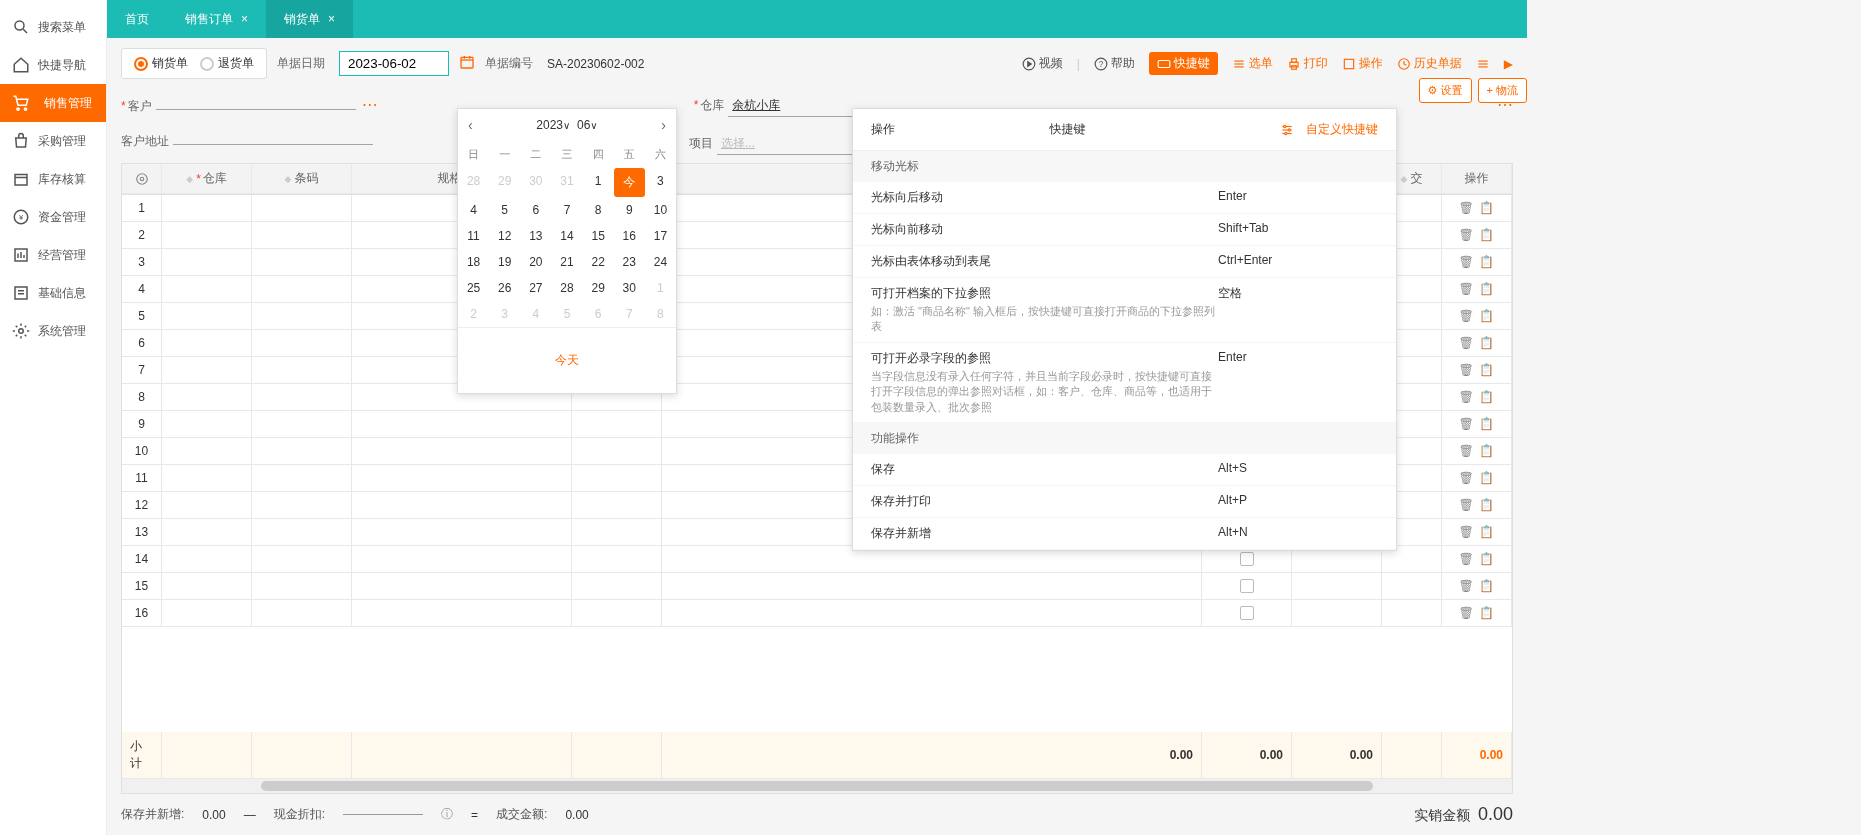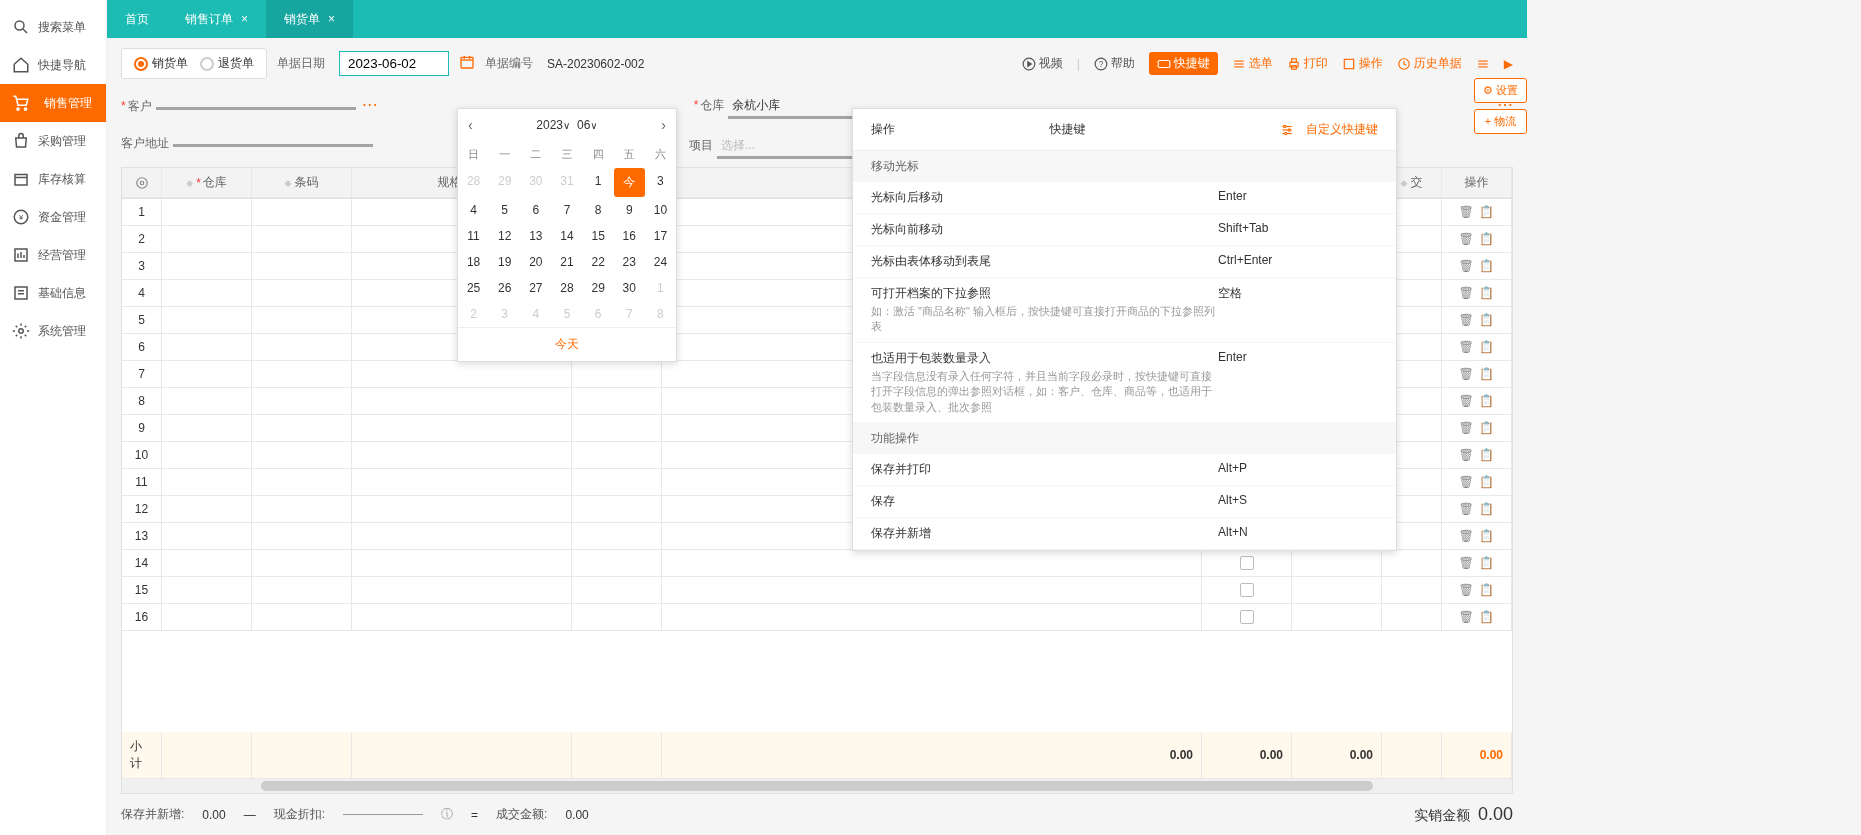--- a/index.html
+++ b/index.html
@@ -31,39 +31,39 @@
 .radio-circle { width: 14px; height: 14px; border: 2px solid #ff6a00; border-radius: 50%; display: inline-flex; align-items: center; justify-content: center; }
 .radio-circle.checked::after { content: ""; width: 6px; height: 6px; background: #ff6a00; border-radius: 50%; }
 .radio-circle.unchecked { border-color: #ccc; }
 .field-label { color: #666; margin-right: 4px; }
 .date-input { border: 1px solid #1cbbb4; padding: 4px 8px; width: 110px; }
 .cal-icon { color: #ff6a00; }
 .doc-no { color: #333; }
 .toolbar { margin-left: auto; display: flex; align-items: center; gap: 14px; }
 .tb-btn { display: flex; align-items: center; gap: 3px; color: #555; cursor: pointer; }
 .tb-btn.hot { background: #ff6a00; color: #fff; padding: 3px 8px; border-radius: 3px; }
-.right-btns { display: flex; flex-direction: column; gap: 6px; position: absolute; right: 0; top: 40px; justify-content: center; }
+.right-btns { display: flex; flex-direction: row; gap: 6px; position: absolute; right: 0; top: 40px; justify-content: center; }
 .right-btn { border: 1px solid #ff6a00; color: #ff6a00; padding: 4px 8px; border-radius: 3px; background: #fff; font-size: 11px; }
 
 
 .form-row { display: flex; gap: 36px; padding: 8px 0; }
 .form-row .field-label .req { color: #ff3b30; margin-right: 2px; }
-.field-val { border-bottom: 3px solid #a3a3a3; min-width: 200px; padding: 2px 4px; display: inline-block; }
+.field-val { border-bottom: 1px solid #a3a3a3; min-width: 200px; padding: 2px 4px; display: inline-block; text-decoration: underline; }
 .more-icon { color: #ff6a00; font-size: 16px; margin-left: 6px; cursor: pointer; }
 
 
 .calendar { position: absolute; left: 350px; top: 70px; width: 220px; background: #fff; border: 1px solid #ddd; box-shadow: 0 2px 8px rgba(0,0,0,.15); z-index: 100; }
 .cal-hdr { display: flex; align-items: center; justify-content: space-between; padding: 8px 10px; }
 .cal-nav { cursor: pointer; font-size: 14px; color: #666; }
 .cal-grid { display: grid; grid-template-columns: repeat(7, 1fr); text-align: center; }
 .cal-dow { padding: 6px 0; color: #888; font-size: 11px; }
 .cal-day { padding: 6px 0; font-size: 12px; cursor: pointer; }
 .cal-day.muted { color: #ccc; }
 .cal-day.today { background: #ff6a00; color: #fff; border-radius: 3px; }
-.cal-foot { text-align: center; padding: 8px; color: #ff6a00; cursor: pointer; border-top: 1px solid #eee; }
+.cal-foot { text-align: center; padding: 24px; color: #ff6a00; cursor: pointer; border-top: 1px solid #eee; }
 
 
 .shortcuts { position: absolute; left: 745px; top: 70px; width: 545px; background: #fff; border: 1px solid #ddd; box-shadow: 0 2px 8px rgba(0,0,0,.15); z-index: 100; max-height: 455px; overflow: auto; }
 .sc-hdr { display: flex; justify-content: space-between; padding: 12px 18px; border-bottom: 1px solid #eee; align-items: center; }
 .sc-custom { color: #ff6a00; display: flex; align-items: center; gap: 12px; }
 .sc-section { background: #f7f7f7; padding: 7px 18px; color: #666; }
 .sc-row { display: flex; padding: 7px 18px; border-bottom: 1px solid #f5f5f5; }
 .sc-op { flex: 1; }
 .sc-op .sub { color: #999; font-size: 11px; margin-top: 2px; line-height: 1.4; }
 .sc-key { width: 160px; }
@@ -390,37 +390,37 @@
             </div>
             <div class="sc-row">
               <div class="sc-op">
                 <div>可打开档案的下拉参照</div>
                 <div class="sub">如：激活 "商品名称" 输入框后，按快捷键可直接打开商品的下拉参照列表</div>
               </div>
               <div class="sc-key">空格</div>
             </div>
             <div class="sc-row">
               <div class="sc-op">
-                <div>也适用于包装数量录入</div>
+                <div>可打开必录字段的参照</div>
                 <div class="sub">当字段信息没有录入任何字符，并且当前字段必录时，按快捷键可直接打开字段信息的弹出参照对话框，如：客户、仓库、商品等，也适用于包装数量录入、批次参照</div>
               </div>
               <div class="sc-key">Enter</div>
             </div>
             <div class="sc-section">功能操作</div>
             <div class="sc-row">
               <div class="sc-op">
-                <div>保存并打印</div>
-              </div>
-              <div class="sc-key">Alt+P</div>
+                <div>保存</div>
+              </div>
+              <div class="sc-key">Alt+S</div>
             </div>
             <div class="sc-row">
               <div class="sc-op">
-                <div>保存</div>
-              </div>
-              <div class="sc-key">Alt+S</div>
+                <div>保存并打印</div>
+              </div>
+              <div class="sc-key">Alt+P</div>
             </div>
             <div class="sc-row">
               <div class="sc-op">
                 <div>保存并新增</div>
               </div>
               <div class="sc-key">Alt+N</div>
             </div>
           </div>
       </div>
 

